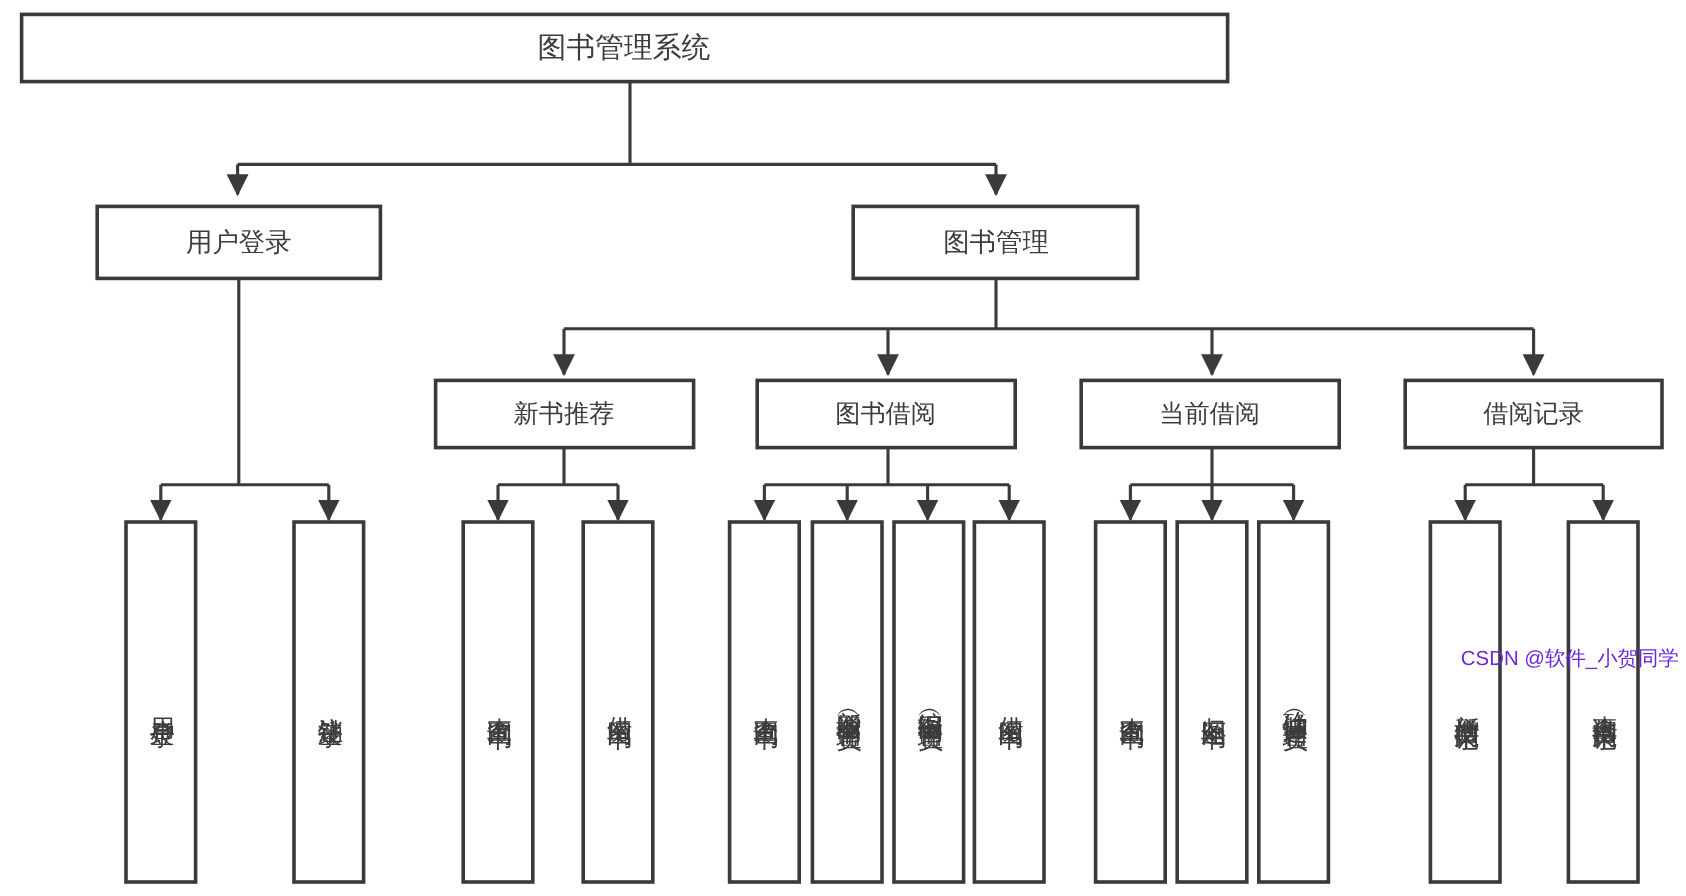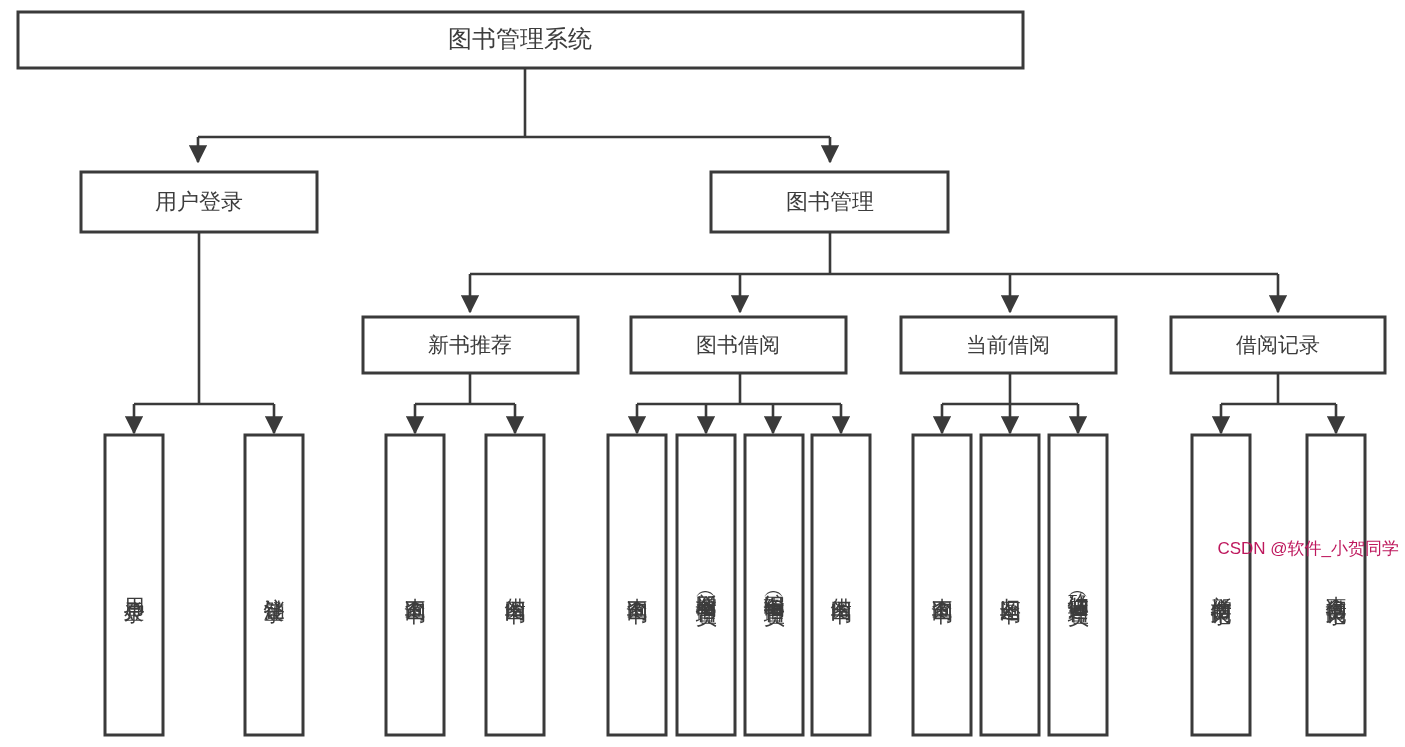--- a/index.html
+++ b/index.html
@@ -35,21 +35,21 @@
     color:#3c3c3c;
     white-space:nowrap;
     pointer-events:none;
     user-select:none;
   }
   #watermark{
     position:absolute;
     right:6px;bottom:3px;
     font-family:"Liberation Sans","DejaVu Sans",sans-serif;
     font-size:17px;
-    color:#be185d;
+    color:#6d28d9;
     white-space:nowrap;
     user-select:none;
   }
 </style>
 </head>
 <body>
 
 <div id="diagram-root">
 
   <svg id="tree" viewBox="0 0 1405 747">

